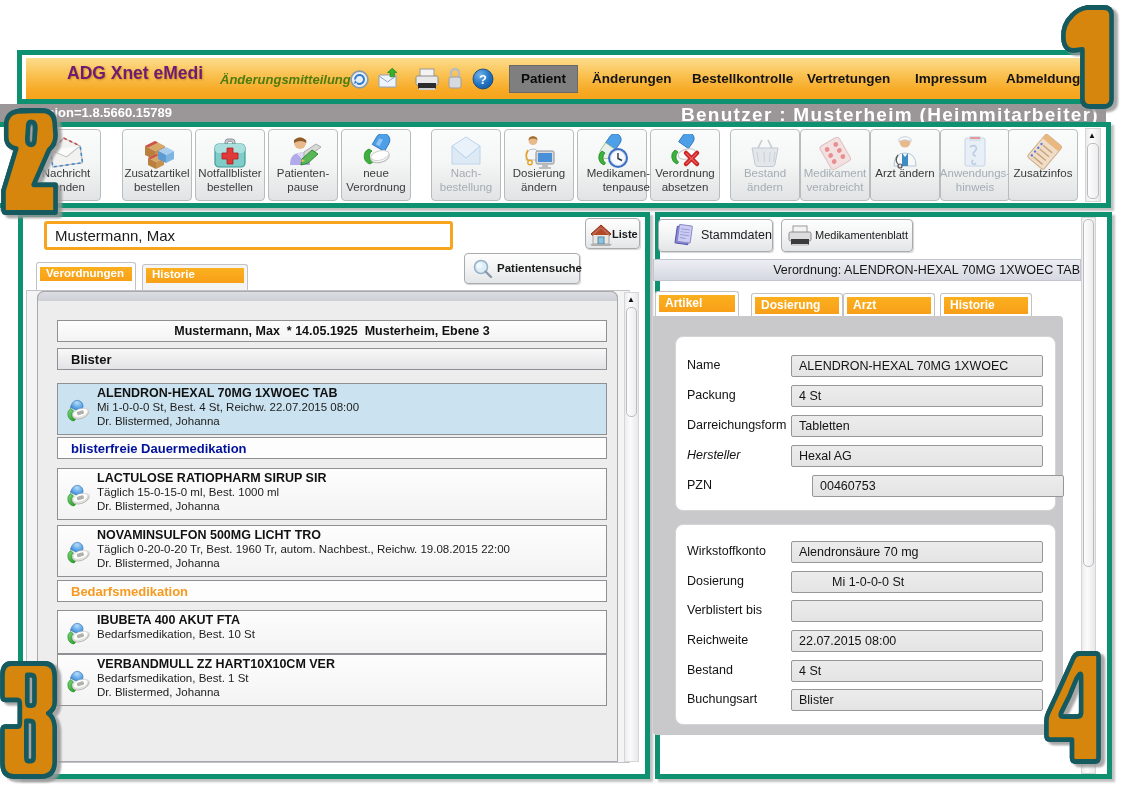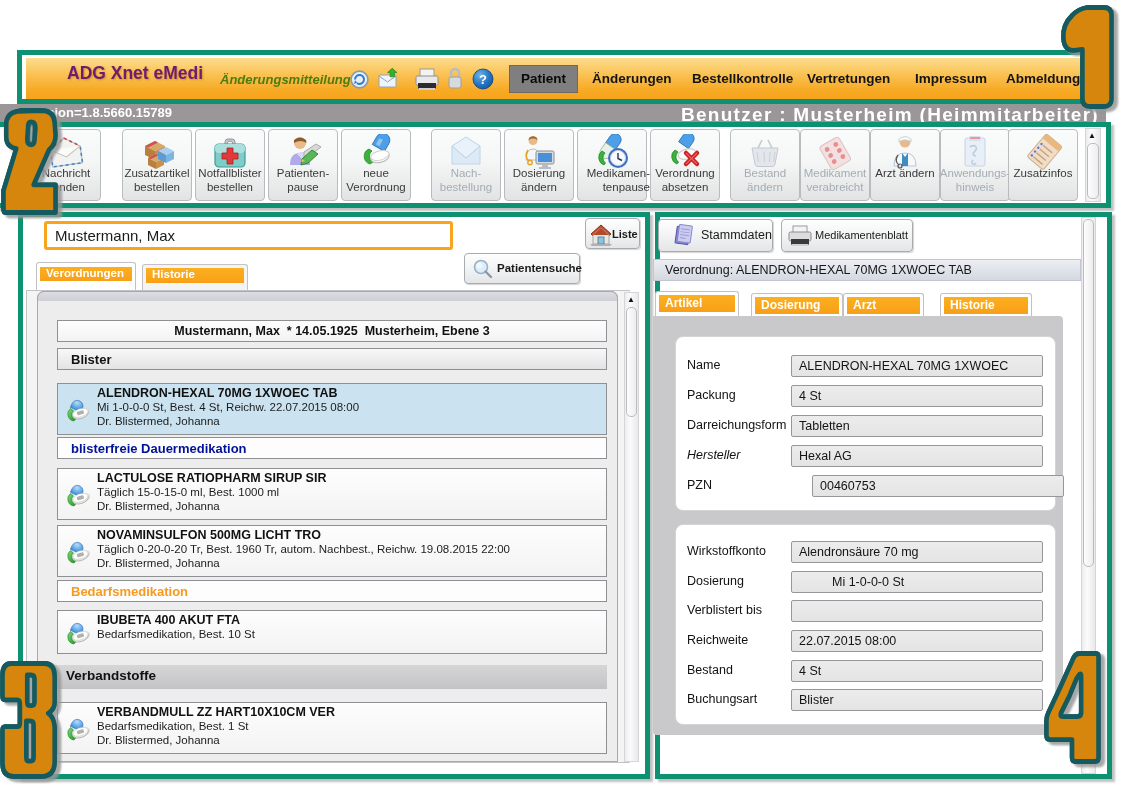--- a/index.html
+++ b/index.html
@@ -414,21 +414,21 @@
 <path d="M8 23 a7 7 0 0 1 -3.5 -12.5 l3 2.3 a5 5 0 0 0 2 8.7z" fill="url(#grn)" stroke="#1f8a1f" stroke-width="0.6"></path>
 <ellipse cx="14.5" cy="16" rx="8" ry="4.6" transform="rotate(-18 14.5 16)" fill="#e4e4e0" stroke="#a8a8a6" stroke-width="0.7"></ellipse>
 <ellipse cx="14.5" cy="14.8" rx="7.8" ry="3.9" transform="rotate(-18 14.5 15)" fill="#fdfdfc" stroke="#d0d0ce" stroke-width="0.5"></ellipse>
 <rect x="11" y="13" width="7" height="3.5" rx="1" transform="rotate(-18 14.5 15)" fill="#b0b0ac"></rect>
 </svg></div>
 <div class="itm-t">IBUBETA 400 AKUT FTA</div>
       <div class="itm-l2">Bedarfsmedikation, Best. 10 St</div>
     </div>
 <div class="abs" style="left:54px;top:665px;width:553px;height:24px;
 background:linear-gradient(#d6d6d7,#c3c3c5);font-weight:bold;font-size:13.5px;color:#111;padding:3px 0 0 12px;">Verbandstoffe</div>
-<div class="lrow" style="top:702px;height:52px;">
+<div class="lrow" style="top:654px;height:52px;">
 <div class="abs" style="left:8px;top:14px;"><svg width="26" height="24" viewBox="0 0 26 24">
 <defs>
             <radialGradient id="bluecap" cx="0.35" cy="0.3" r="0.95">
 <stop offset="0" stop-color="#b8dcf8"></stop>
               <stop offset="0.5" stop-color="#5fa8e8"></stop>
               <stop offset="1" stop-color="#3070b8"></stop>
             </radialGradient>
 <linearGradient id="grn" x1="0" y1="0" x2="0.8" y2="1">
 <stop offset="0" stop-color="#8ad88a"></stop>
               <stop offset="1" stop-color="#22a022"></stop>
@@ -465,29 +465,29 @@
 </div>
 <div class="gbtn" style="left:781px;top:219px;width:132px;height:33px;">
   <div class="abs" style="left:5px;top:4px;"><svg width="26" height="24" viewBox="0 0 26 24">
 <rect x="6" y="2" width="14" height="7" fill="#f3f3f3" stroke="#9a9a9a"></rect>
 <rect x="2" y="8" width="22" height="9" rx="1.5" fill="#dcdcde" stroke="#8d8d8f"></rect>
 <rect x="4" y="15" width="18" height="6" fill="#3a3a3c"></rect>
 <rect x="4.5" y="20" width="17" height="2" fill="#cfcfd1"></rect>
 </svg></div>
   <div class="abs" style="left:33px;top:9px;font-weight:normal;font-size:11px;">Medikamentenblatt</div>
 </div>
-<div class="abs" style="left:653px;top:259px;width:428px;height:22px;background:linear-gradient(#eceef3,#d5d8e0);border:1px solid #c3c6cf;font-size:12.5px;color:#16161a;line-height:20px;padding-left:11px;">Verordnung: ALENDRON-HEXAL 70MG 1XWOEC TAB</div>
+<div class="abs" style="left:653px;top:259px;width:428px;height:22px;background:linear-gradient(#eceef3,#d5d8e0);border:1px solid #c3c6cf;font-size:12.5px;color:#16161a;line-height:20px;padding-left:11px;text-align:right;">Verordnung: ALENDRON-HEXAL 70MG 1XWOEC TAB</div>
 
 <div class="rtab" style="left:655px;width:84px;height:25px;top:291px;z-index:2;">
       <div class="fill">Artikel</div>
     </div>
 <div class="rtab" style="left:751px;width:92px;">
       <div class="fill">Dosierung</div>
     </div>
-<div class="rtab" style="left:843px;width:81px;">
+<div class="rtab" style="left:843px;width:92px;">
       <div class="fill">Arzt</div>
     </div>
 <div class="rtab" style="left:940px;width:92px;">
       <div class="fill">Historie</div>
     </div>
 
 <div class="abs" style="left:653px;top:316px;width:410px;height:419px;background:#c9c9cb;border-radius:0 4px 4px 4px;"></div>
 <div class="wgroup" style="top:336px;height:175px;"></div>
 <div class="wgroup" style="top:524px;height:201px;"></div>
 <div class="flabel" style="top:358px;">Name</div>

